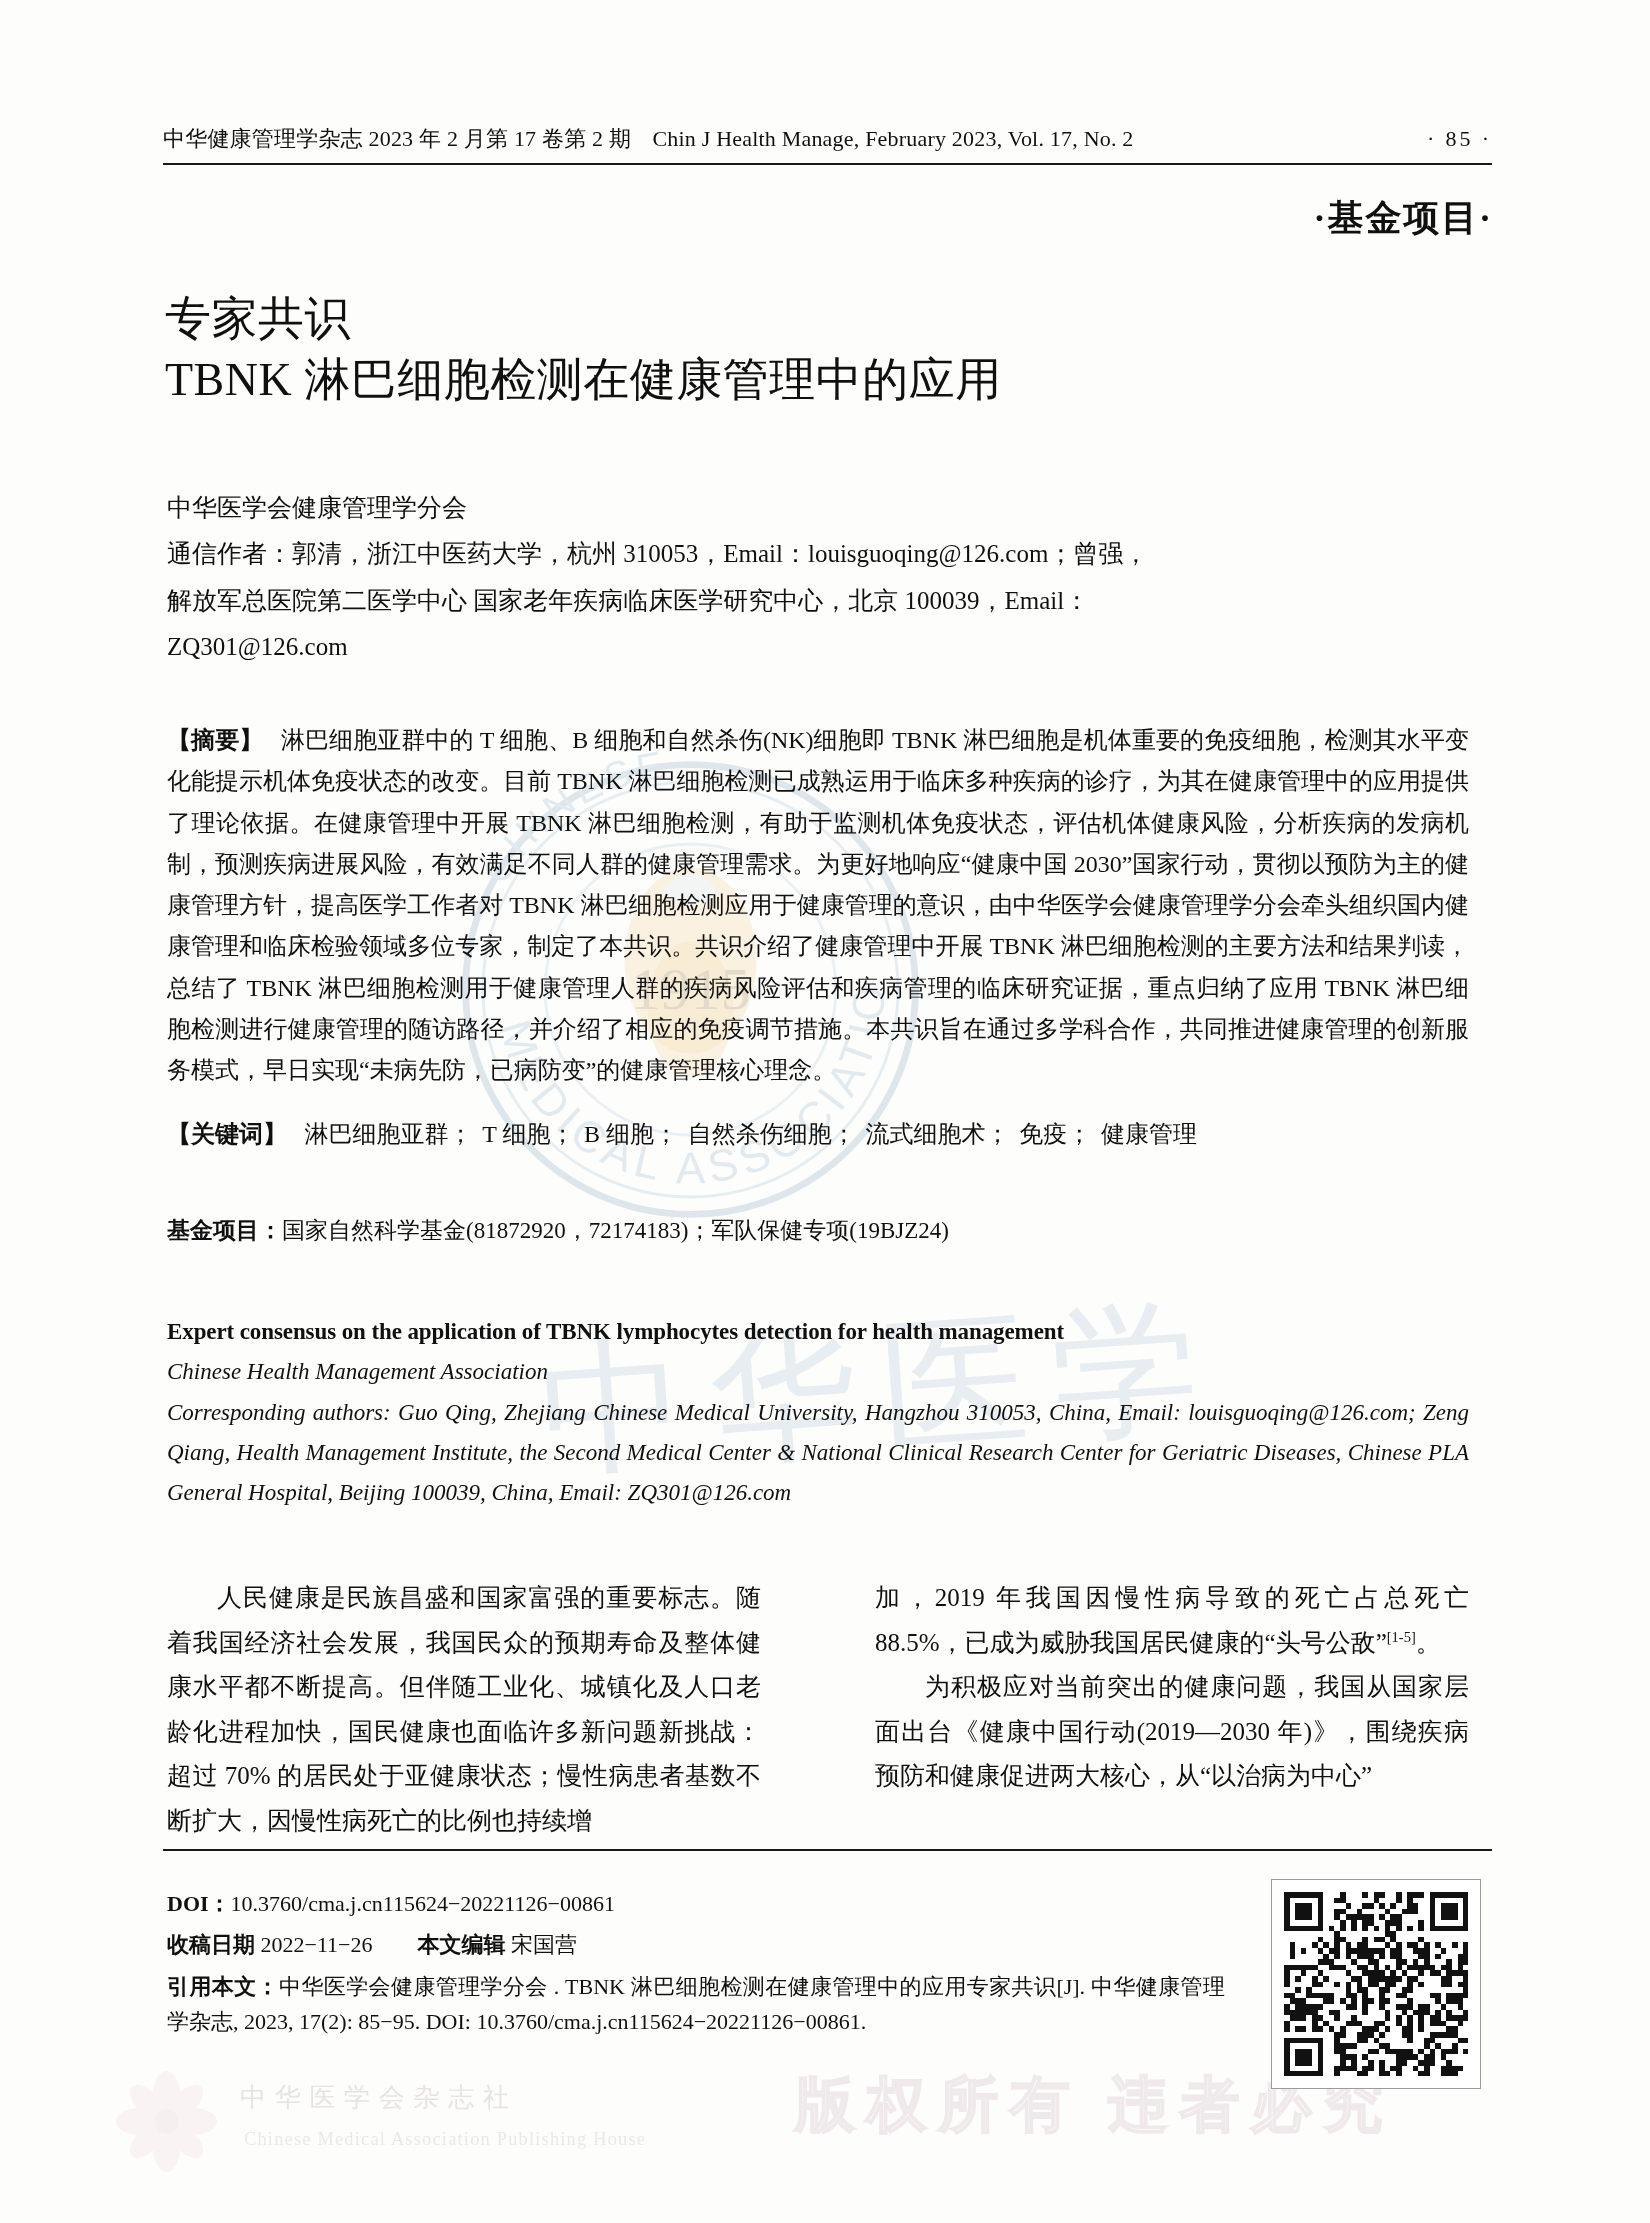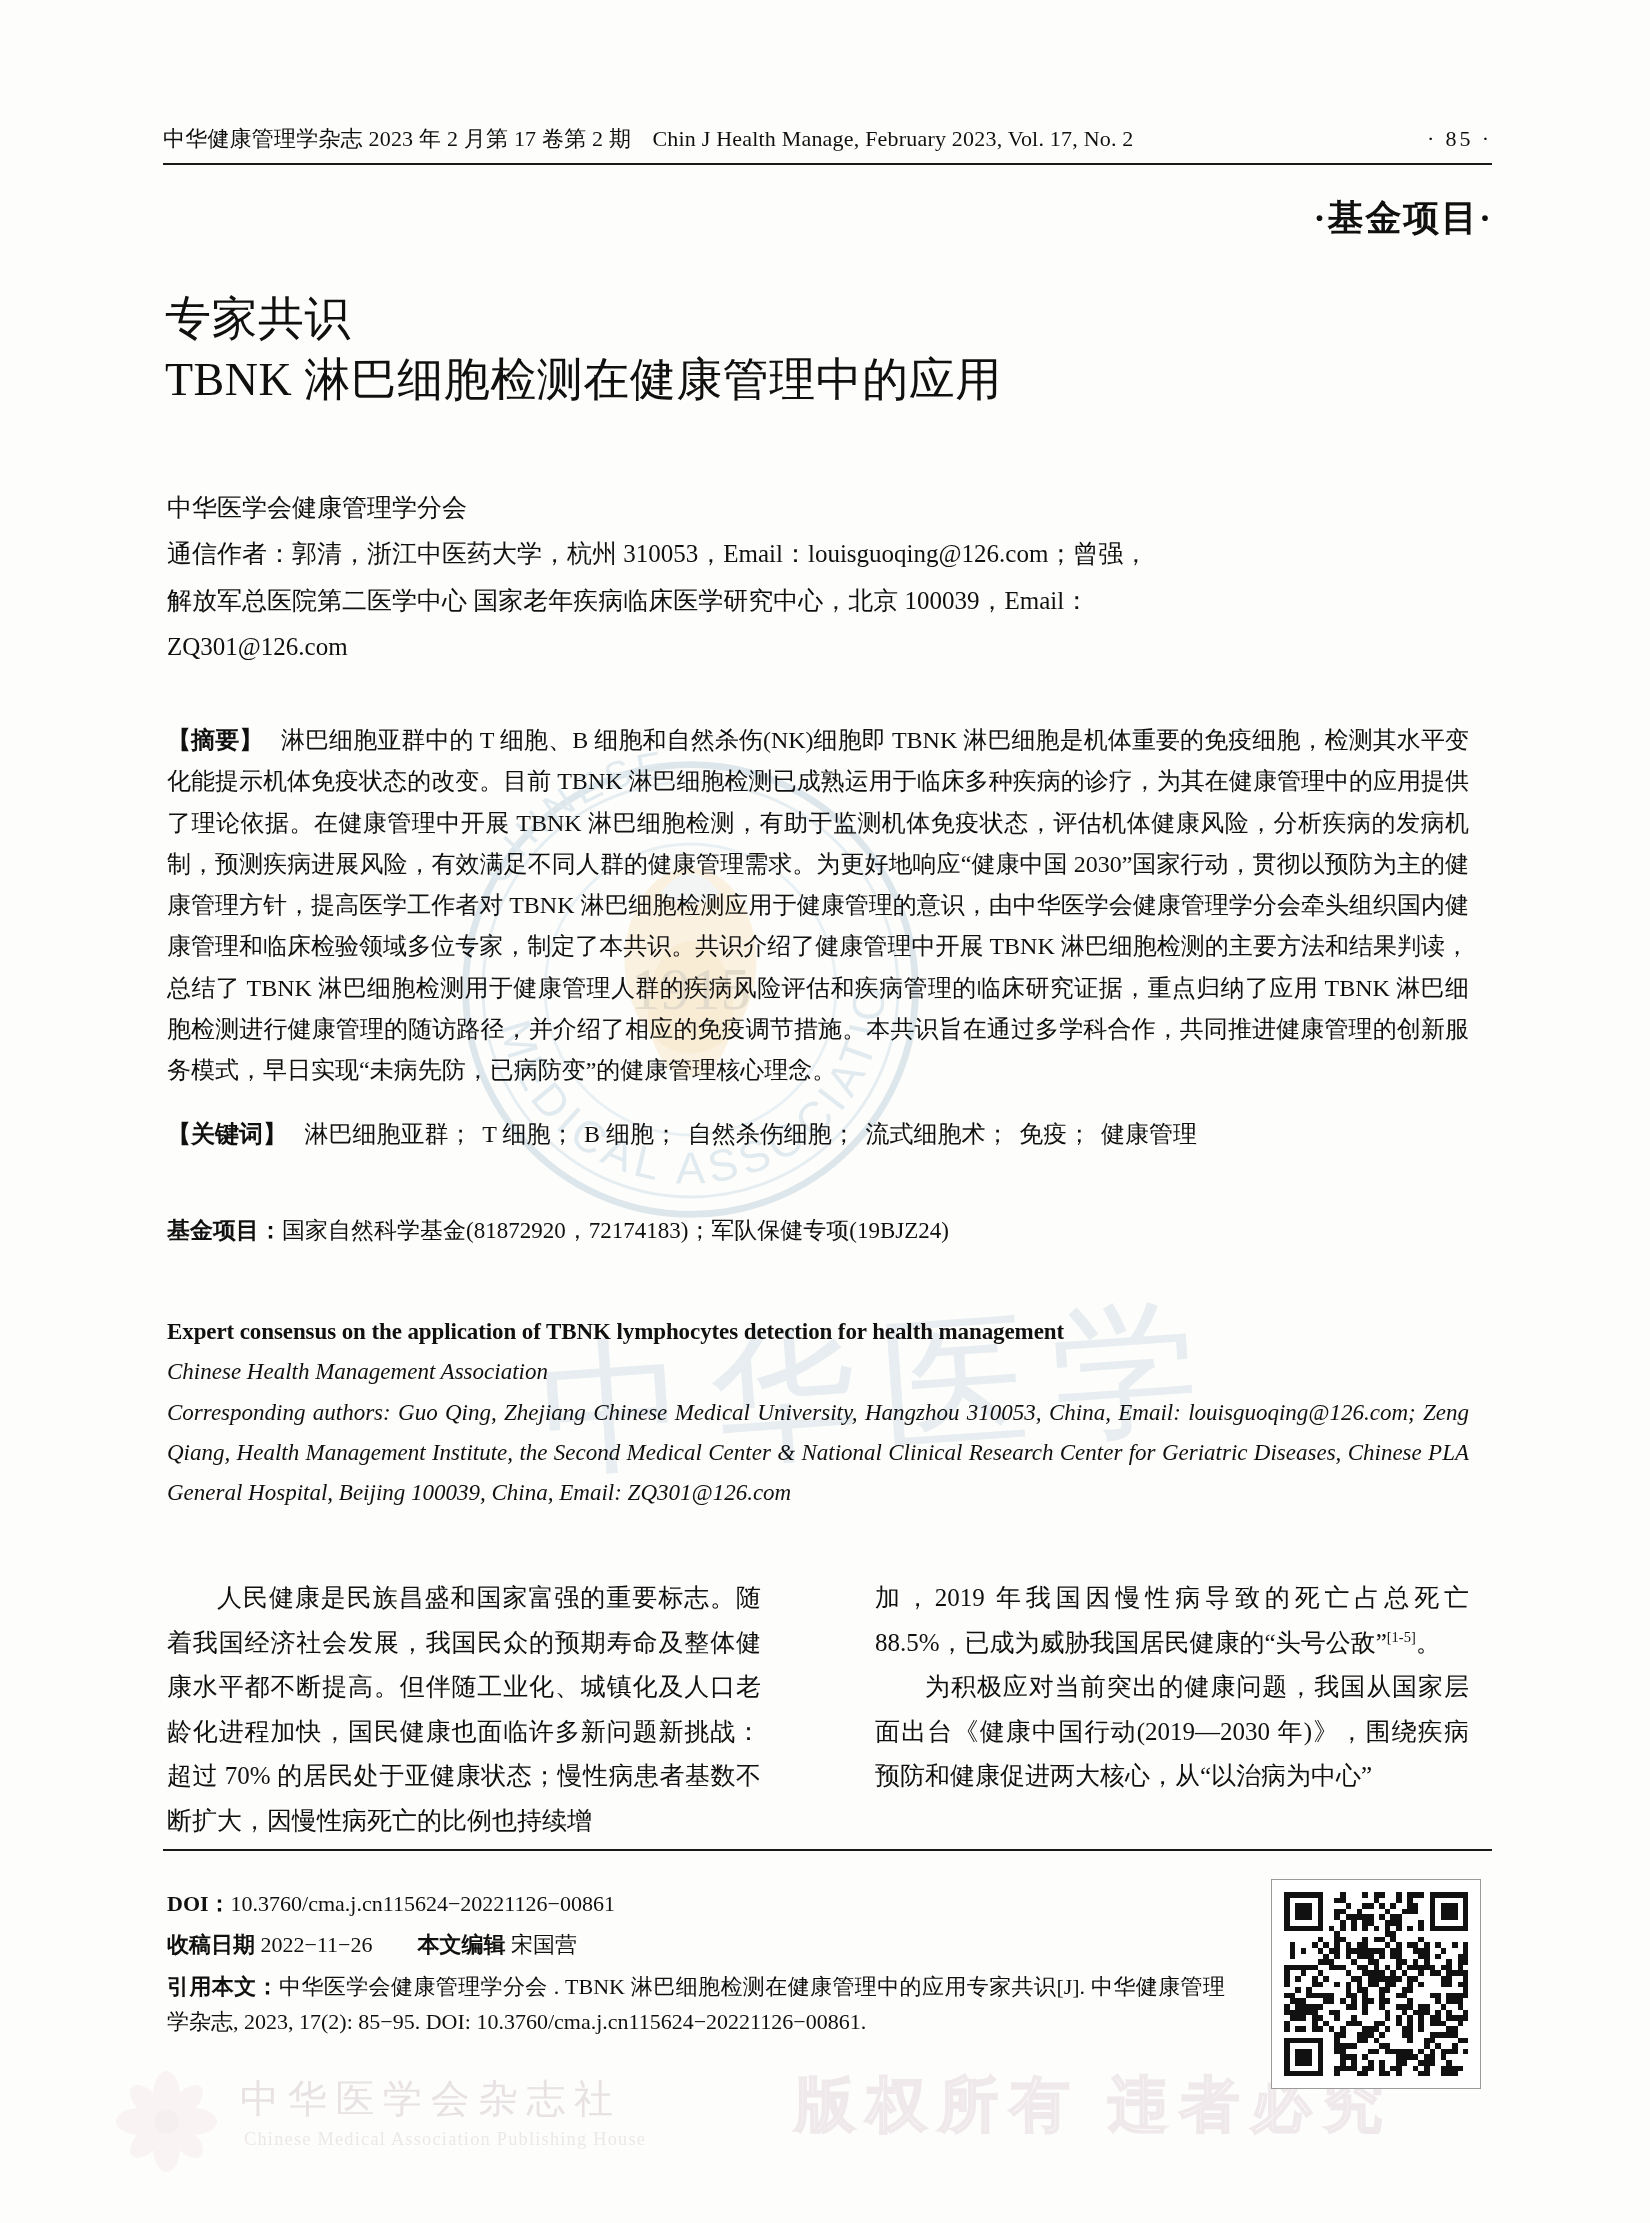--- a/index.html
+++ b/index.html
@@ -62,22 +62,22 @@
   }
   .wm-flower {
     position: absolute;
     left: 0px; top: 5.8px;
     width: 101px; height: 101px;
     opacity: .30;
   }
   .wm-flower svg { width:100%; height:100%; display:block; }
   .wm-cma-cn {
     position: absolute;
-    left: 124px; top: 7px;
-    font-size: 39px;
+    left: 124px; top: 15px;
+    font-size: 26px;
     color: #e8e2e4;
     letter-spacing: 8.7px;
     font-family: "Liberation Serif", serif;
     white-space: nowrap;
     text-align: right;
   }
   .wm-cma-en {
     position: absolute;
     left: 128px; top: 64px;
     font-size: 18.4px;

